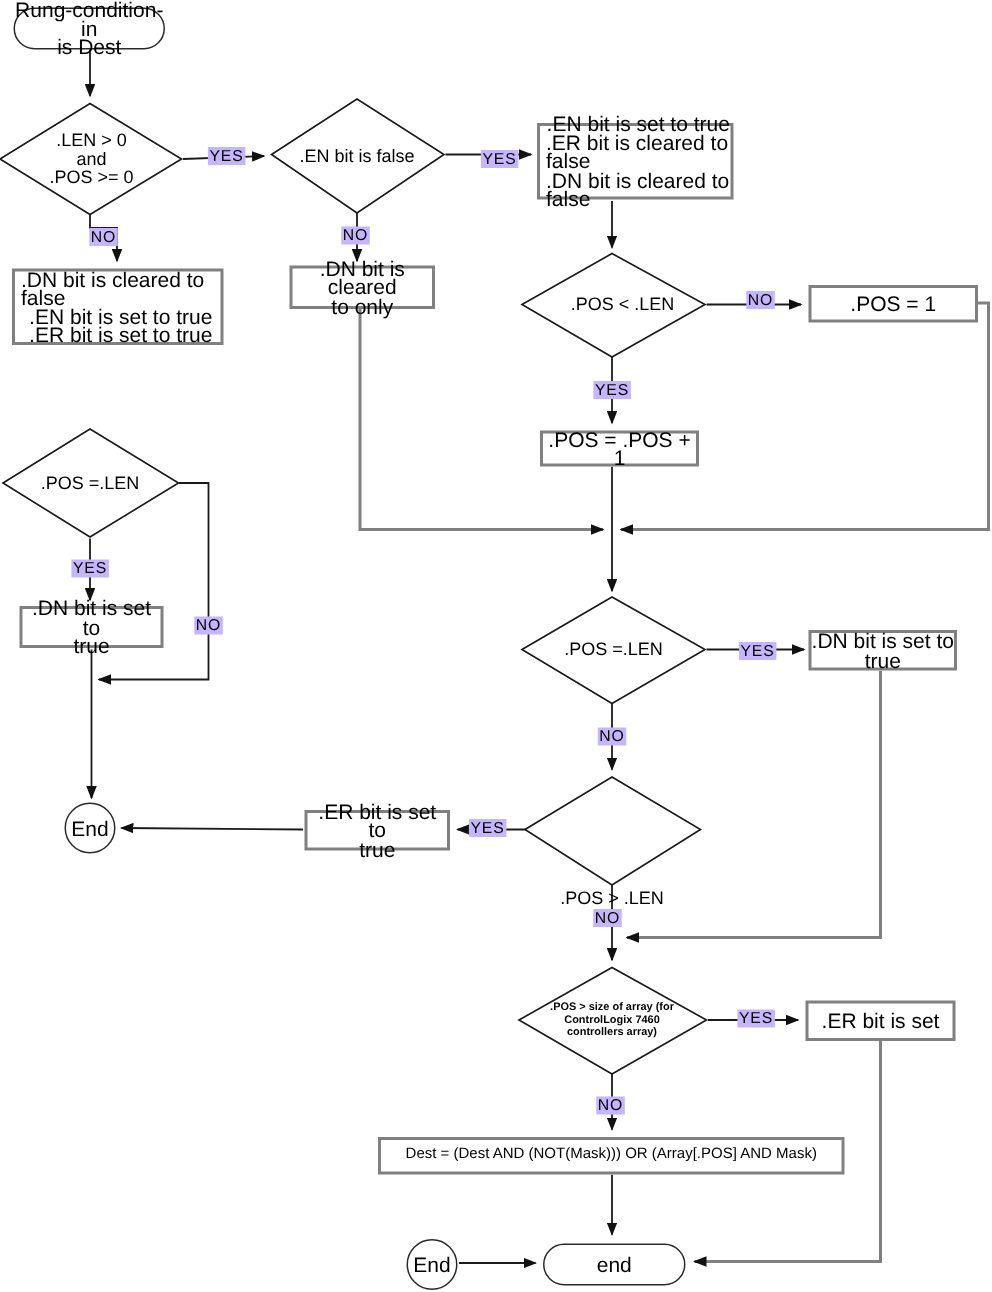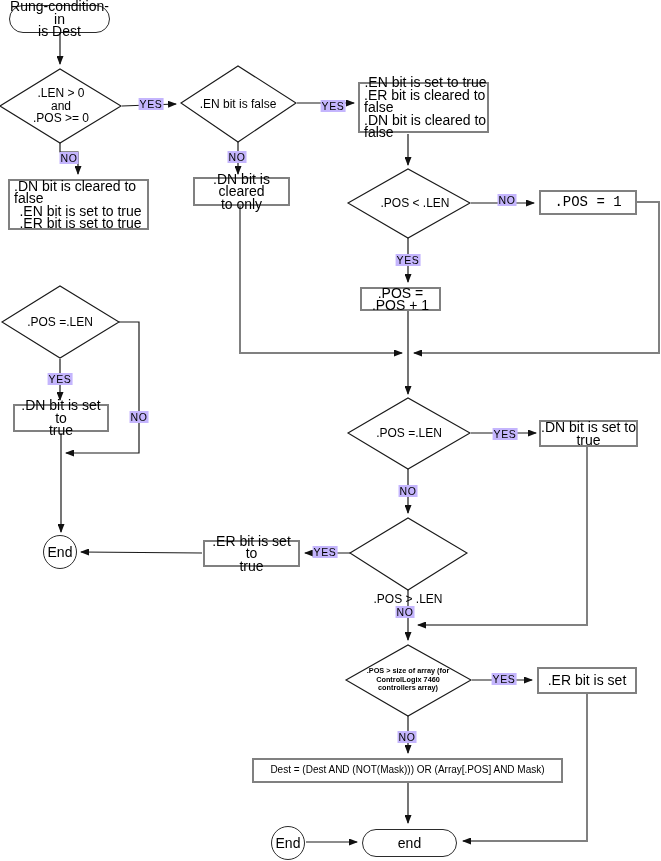--- a/index.html
+++ b/index.html
@@ -97,25 +97,25 @@
     <div>.DN bit is cleared</div>
     <div>to only</div>
   </div>
 
   <div class="node process align-left" style="left:8px; top:179px; width:141px; height:51px;">
     <div>.DN bit is cleared to false</div>
     <div>.EN bit is set to true</div>
     <div>.ER bit is set to true</div>
   </div>
 
-  <div class="node process" style="left:539px; top:190px; width:98px; height:25px;font-family:Liberation Mono, monospace;">
+  <div class="node process" style="left:539px; top:190px; width:113px; height:25px;">
     <div>.POS = 1</div>
   </div>
 
-  <div class="node process" style="left:360px; top:287px; width:81px; height:24px;">
+  <div class="node process" style="left:360px; top:287px; width:106px; height:24px;">
     <div>.POS = .POS + 1</div>
   </div>
 
   <div class="node process" style="left:13px; top:404px; width:96px; height:28px;">
     <div>.DN bit is set to</div>
     <div>true</div>
   </div>
 
   <div class="node circle" style="left:43px; top:535px; width:34px; height:34px;">
     <div>End</div>

